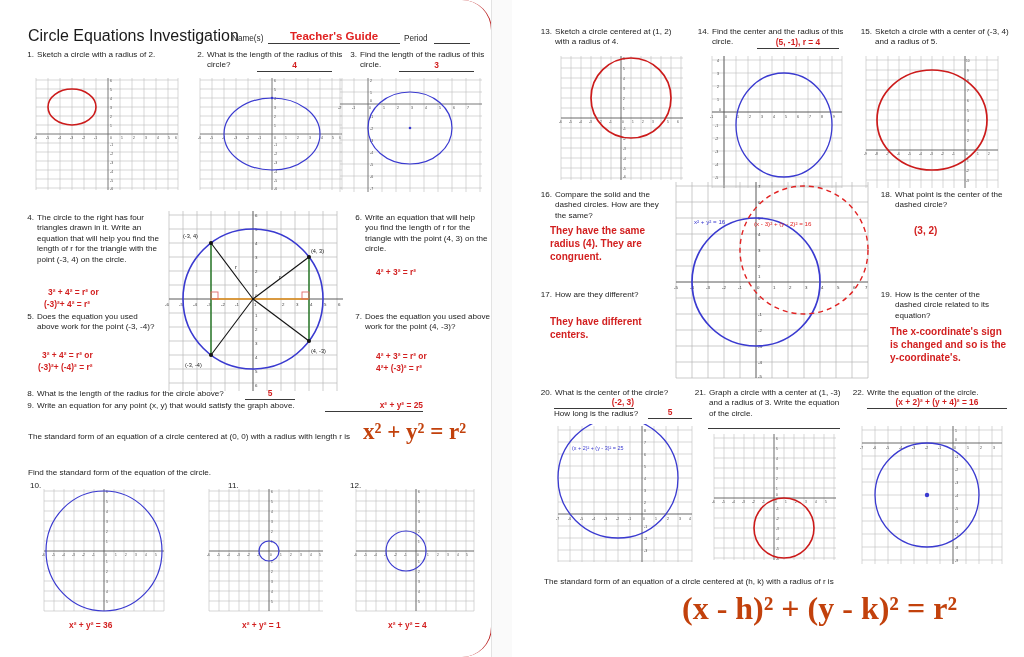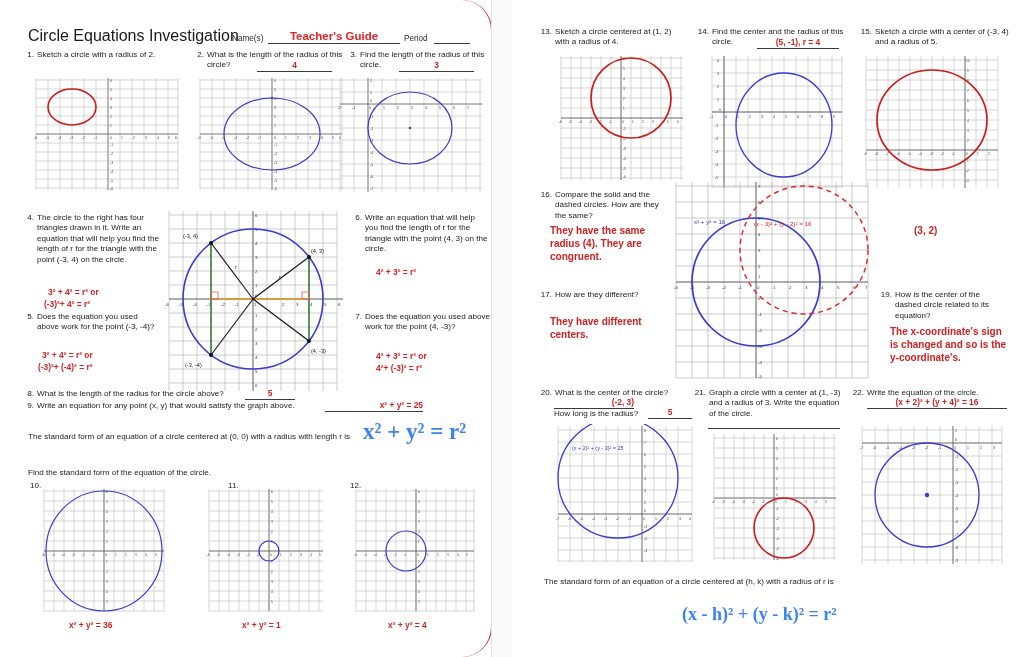--- a/index.html
+++ b/index.html
@@ -13,21 +13,21 @@
   .page-gap{position:absolute;left:491px;top:0;width:21px;height:657px;background:#fafafa;border-left:1px solid #e3e3e3;border-right:1px solid #e3e3e3;}
   .page-right{left:512px;width:512px;}
 
   .abs{position:absolute;}
   .txt{font-size:8.1px;line-height:10.4px;color:#1c1c1c;}
   .ans{color:#d21f1f;font-weight:bold;font-size:8.4px;line-height:11px;}
   .ans-lg{color:#d21f1f;font-weight:bold;font-size:10px;line-height:13px;}
   .namelab{font-size:8.2px;color:#2b2b2b;}
   .handwrite{color:#e02222;font-size:11.5px;font-weight:bold;font-family:"Liberation Sans",sans-serif;}
   .uline{border-bottom:1px solid #3a3a3a;}
-  .bigred{color:#3b82f6;font-weight:bold;font-family:"Liberation Serif",serif;}
+  .bigred{color:#c2410c;font-weight:bold;font-family:"Liberation Serif",serif;}
 
   .qrow{display:flex;gap:3px;}
   .qnum{width:12px;flex:none;text-align:right;}
   .qbody{flex:1;}
 
   svg{display:block;}
 </style>
 </head>
 <body>
 
@@ -847,20 +847,26 @@
           <text x="86" y="186">-4</text>
           <text x="86" y="200">-5</text>
       </g>
       <ellipse cx="84" cy="104" rx="64" ry="64" fill="none" stroke="#3a3ad0" stroke-width="1.7"></ellipse>
       <ellipse cx="132" cy="72" rx="64" ry="64" fill="none" stroke="#e02222" stroke-width="1.4" stroke-dasharray="5,4"></ellipse>
       <text x="22" y="46" fill="#3a3ad0" font-size="6.2" font-family="Liberation Sans,sans-serif">x² + y² = 16</text>
       <text x="82" y="48" fill="#e02222" font-size="6.2" font-family="Liberation Sans,sans-serif">(x - 3)² + (y - 2)² = 16</text>
     </svg>
   </div>
 
+  <div class="abs txt" style="left:368px;top:190px;width:130px;">
+    <div class="qrow">
+        <span class="qnum">18.</span>
+        <span class="qbody">What point is the center of the dashed circle?</span>
+      </div>
+  </div>
   <div class="abs ans-lg" style="left:402px;top:224px;">(3, 2)</div>
 
   <div class="abs txt" style="left:368px;top:290px;width:128px;">
     <div class="qrow">
         <span class="qnum">19.</span>
         <span class="qbody">How is the center of the dashed circle related to its equation?</span>
       </div>
   </div>
   <div class="abs ans-lg" style="left:378px;top:325px;width:122px;">The x-coordinate's sign is changed and so is the y-coordinate's.</div>
 
@@ -1062,14 +1068,14 @@
           <text x="97" y="112">-7</text>
           <text x="97" y="125">-8</text>
           <text x="97" y="138">-9</text>
       </g>
       <ellipse cx="69" cy="71" rx="52" ry="52" fill="none" stroke="#3a3ad0" stroke-width="1.3"></ellipse>
       <circle cx="69" cy="71" r="2.2" fill="#3a3ad0"></circle>
     </svg>
   </div>
 
   <div class="abs txt" style="left:32px;top:577px;width:420px;">The standard form of an equation of a circle centered at (h, k) with a radius of r is</div>
-  <div class="abs bigred" style="left:170px;top:604px;font-size:18px;">(x - h)² + (y - k)² = r²</div>
+  <div class="abs bigred" style="left:170px;top:590px;font-size:32px;">(x - h)² + (y - k)² = r²</div>
 </div>
 
 </body></html>

